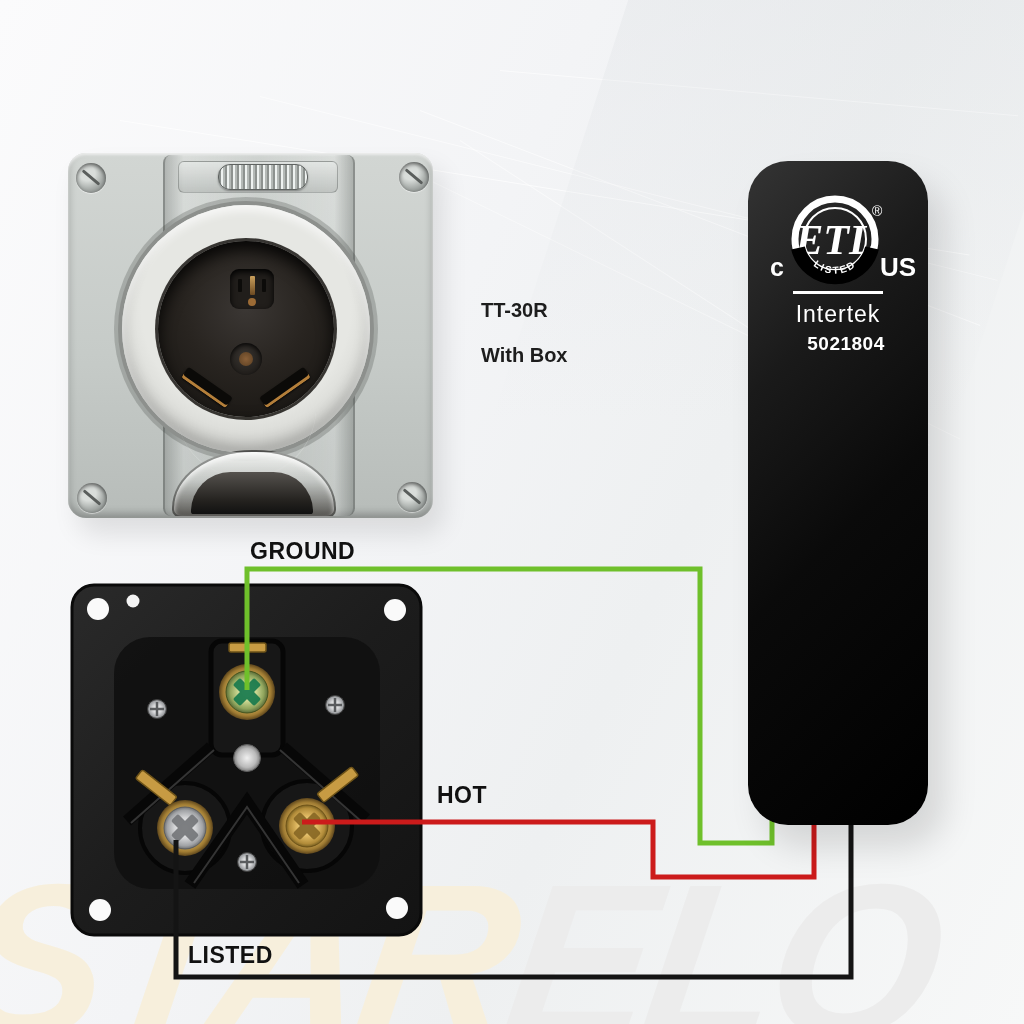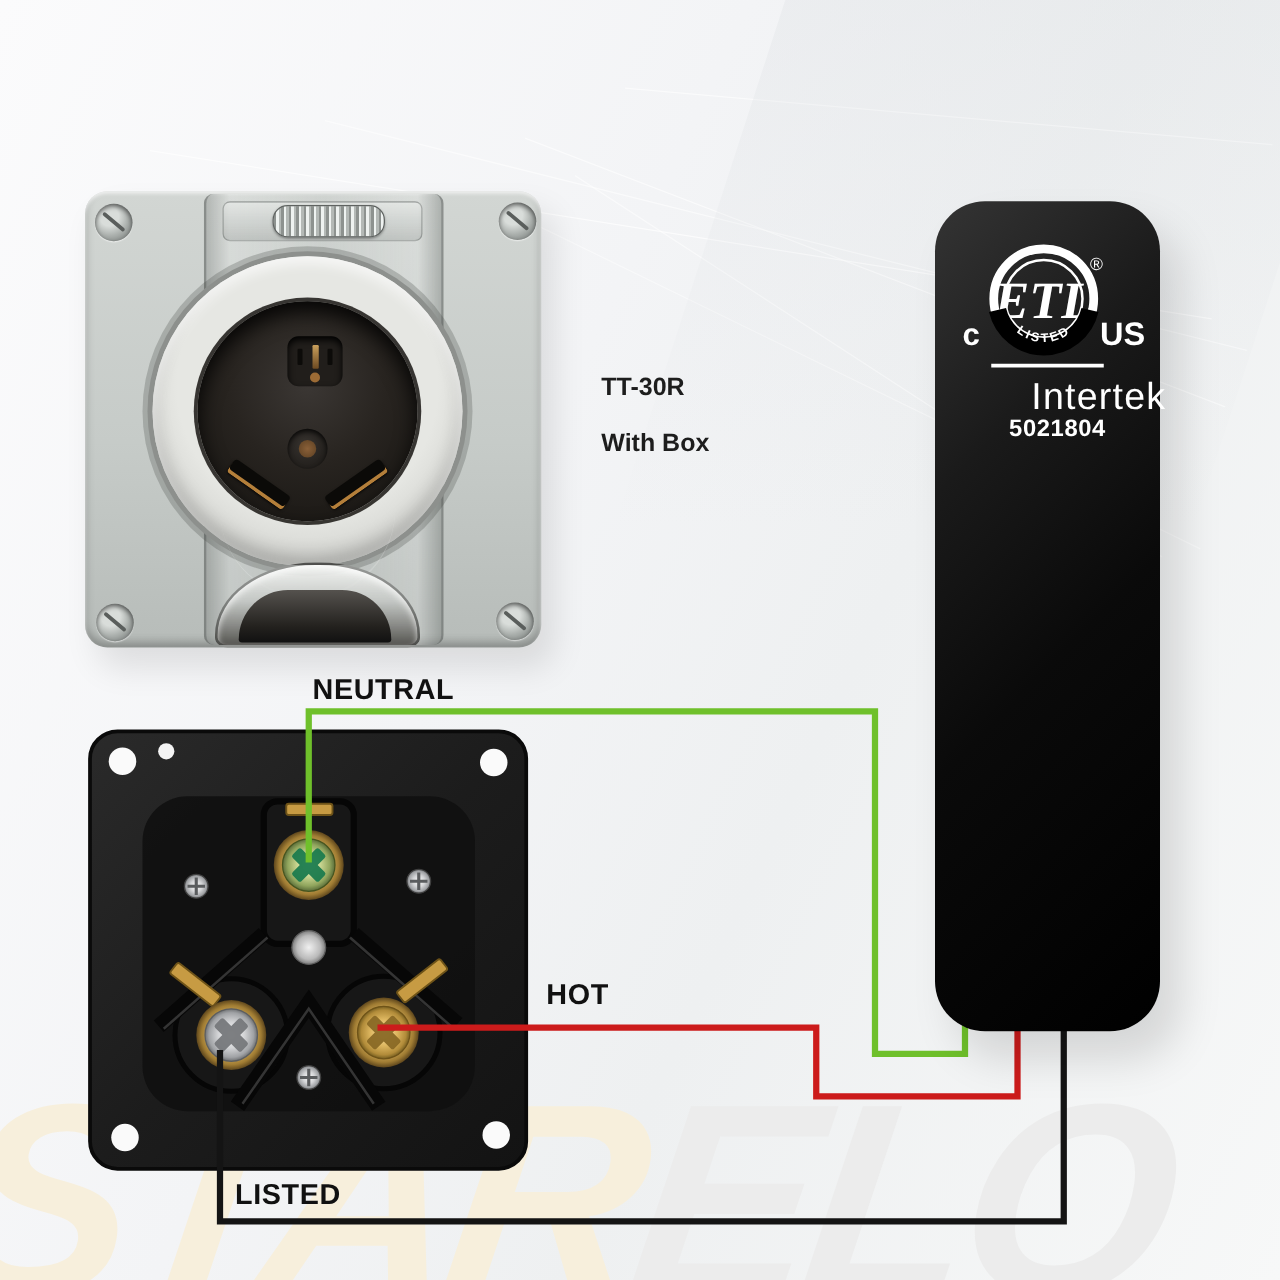--- a/index.html
+++ b/index.html
@@ -87,21 +87,21 @@
   
   .etl-badge{
     position:absolute;left:748px;top:161px;width:180px;height:664px;z-index:5;
     border-radius:40px;color:#fff;
     background:linear-gradient(135deg,#343434 0%,#1a1a1a 28%,#0a0a0a 55%,#000 100%);
     box-shadow:16px 22px 34px rgba(0,0,0,0.13);
   }
   .etl-logo{position:absolute;left:0;top:15px;width:180px;height:130px;}
   .etl-divider{position:absolute;left:45px;top:130px;width:90px;height:3px;background:#fff;}
   .etl-company{position:absolute;left:0;width:180px;top:140px;text-align:center;
-    font-size:30px;font-weight:400;letter-spacing:1px;margin-left:41px;}
+    font-size:23px;font-weight:400;letter-spacing:1px;}
   .etl-number{position:absolute;left:0;width:196px;top:172px;text-align:center;
     font-size:19px;font-weight:700;letter-spacing:0.5px;}
   
   .rear-plate{position:absolute;left:70px;top:583px;z-index:3;}
   
   .wires{position:absolute;left:0;top:0;z-index:4;}
   .wire-label{position:absolute;z-index:7;font-size:23px;font-weight:600;color:#111;letter-spacing:0.5px;}
   .lbl-ground{left:250px;top:538px;}
   .lbl-hot{left:437px;top:782px;}
   .lbl-neutral{left:188px;top:942px;}
@@ -287,17 +287,17 @@
       <path d="M170 279 h14 M177 272 v14" stroke="#5a5c5e" stroke-width="2.5"></path>
     </g>
   </svg>
 
   <svg class="wires" width="1024" height="1024" viewBox="0 0 1024 1024">
     <polyline points="247,690 247,569 700,569 700,843 772,843 772,818" fill="none" stroke-width="5" stroke="#6fc02b"></polyline>
     <polyline points="302,822 653,822 653,877 814,877 814,818" fill="none" stroke-width="5" stroke="#cc1b1b"></polyline>
     <polyline points="176,840 176,977 851,977 851,818" fill="none" stroke-width="5" stroke="#141414"></polyline>
   </svg>
 
-  <div class="wire-label lbl-ground">NEUTRAL</div>
+  <div class="wire-label lbl-ground">GROUND</div>
   <div class="wire-label lbl-hot">HOT</div>
   <div class="wire-label lbl-neutral">LISTED</div>
 
 </div>
 
 </body></html>

